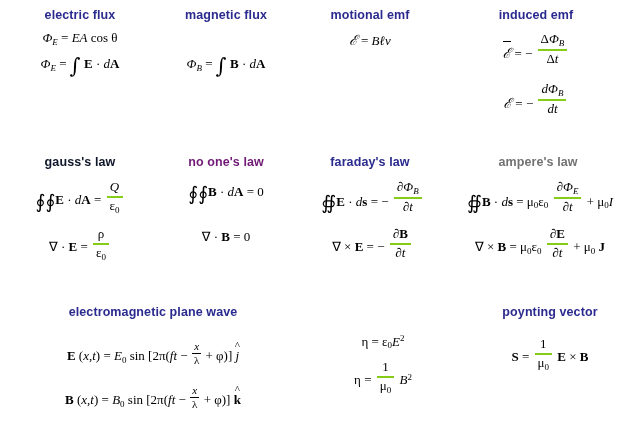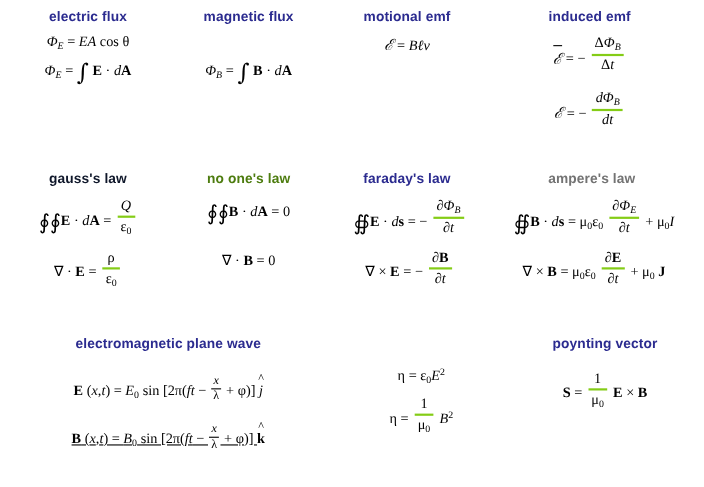--- a/index.html
+++ b/index.html
@@ -187,21 +187,21 @@
   </div>
 
   <div class="cell eq" style="left:14px; top:227px; width:132px;">
     ∇ · <span class="vec">E</span> =
     <span class="frac">
       <span class="num">ρ</span>
       <span class="den">ε<span class="subu">0</span></span>
     </span>
   </div>
 
-  <div class="cell heading" style="left: 160px; top: 155px; width: 132px; color: #4d7c0f;">no one's law</div>
+  <div class="cell heading" style="left: 160px; top: 155px; width: 132px; color: #701a75;">no one's law</div>
 
   <div class="cell eq" style="left:160px; top:182px; width:132px;">
     <span class="oint2">∮</span><span class="oint">∮</span><span class="vec">B</span> · <span class="it">d</span><span class="vec">A</span> = 0
   </div>
 
   <div class="cell eq" style="left:160px; top:229px; width:132px;">
     ∇ · <span class="vec">B</span> = 0
   </div>
 
   <div class="cell heading" style="left: 300px; top: 155px; width: 140px; color: rgb(43, 43, 143);">faraday's law</div>
@@ -246,21 +246,21 @@
 
   <div class="cell eq" style="left:8px; top:340px; width:290px;">
     <span class="vec">E</span> (<span class="it">x</span>,<span class="it">t</span>) = <span class="it">E</span><span class="subu">0</span> sin [2π(<span class="it">ft</span> −
     <span class="sfrac">
       <span class="num"><span class="it">x</span></span>
       <span class="den">λ</span>
     </span>
     + φ)] <span class="hat"><span class="hatmark">^</span><span class="it">j</span></span>
   </div>
 
-  <div class="cell eq" style="left:8px; top:384px; width:290px;text-decoration:underline;">
+  <div class="cell eq" style="left:8px; top:384px; width:290px;">
     <span class="vec">B</span> (<span class="it">x</span>,<span class="it">t</span>) = <span class="it">B</span><span class="subu">0</span> sin [2π(<span class="it">ft</span> −
     <span class="sfrac">
       <span class="num"><span class="it">x</span></span>
       <span class="den">λ</span>
     </span>
     + φ)] <span class="hat"><span class="hatmark">^</span><span class="vec">k</span></span>
   </div>
 
 
   <div class="cell eq" style="left:300px; top:333px; width:166px;">

